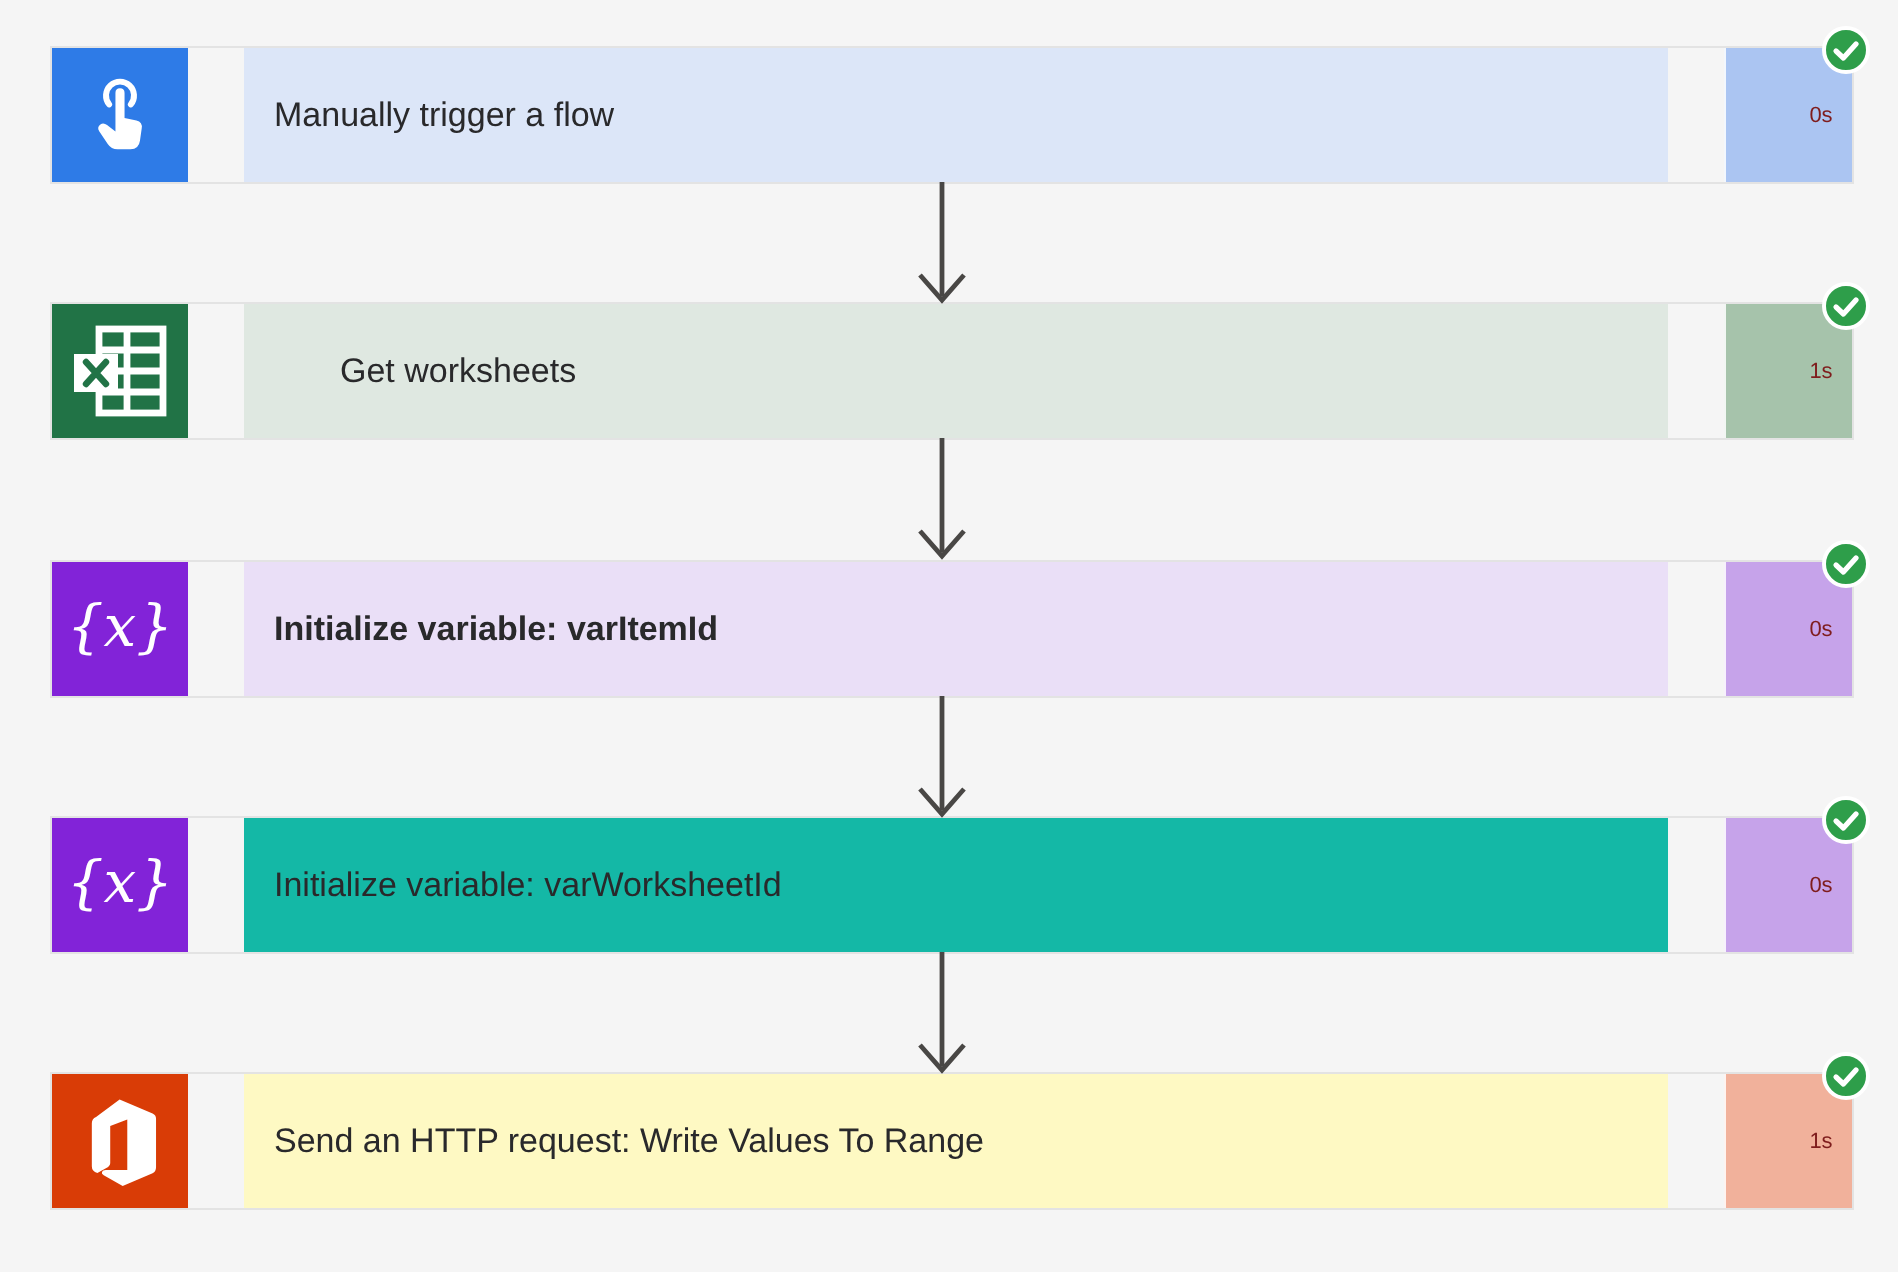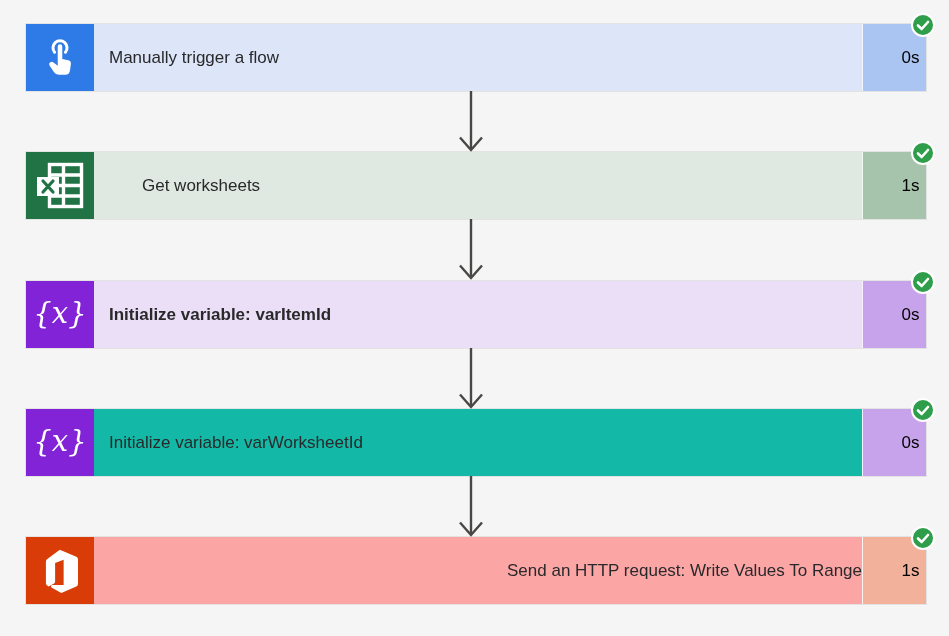--- a/index.html
+++ b/index.html
@@ -9,38 +9,39 @@
     font-family:"Liberation Sans","DejaVu Sans",sans-serif;
     overflow:hidden;
   }
   .canvas{position:relative;width:949px;height:636px;}
 
   .step{
     position:absolute;left:26px;width:900px;height:67px;
     display:flex;align-items:stretch;
     box-shadow:0 0 0 1px rgba(0,0,0,0.07);
     cursor:pointer;
+    gap:28px;
   }
   .icon-box{
     width:68px;flex:0 0 68px;
     display:flex;align-items:center;justify-content:center;
   }
   .body{
     flex:1 1 auto;
     display:flex;align-items:center;
     padding-left:15px;
   }
   .title{
     font-size:17px;color:#29292B;
     white-space:nowrap;
   }
   .duration{
     width:64px;flex:0 0 64px;
     display:flex;align-items:center;justify-content:center;
-    font-size:17px;color:#000000;
+    font-size:11px;color:#7f1d1d;
     border-left:1px solid rgba(255,255,255,0.85);
     box-sizing:border-box;
     padding-left:32px;
   }
   .badge{
     position:absolute;top:-11px;right:-9px;
     width:20px;height:20px;border-radius:50%;
     background:#2E9E4A;border:2px solid #FFFFFF;
     display:flex;align-items:center;justify-content:center;
   }
@@ -152,21 +153,21 @@
     <line x1="13" y1="0" x2="13" y2="57" stroke="#494745" stroke-width="2.4"></line>
     <polyline points="2,46.5 13,59 24,46.5" fill="none" stroke="#494745" stroke-width="2.4"></polyline>
   </svg>
 
   <div class="step" style="top:537px">
     <div class="icon-box" style="background-color: rgb(217, 60, 6);">
       <svg width="46" height="46" viewBox="0 0 24 24">
         <path d="M11.9 0.9 L20.5 4.55 Q21.4 4.95 21.4 5.9 V18.6 Q21.4 19.75 20.5 20.15 L12.7 23.5 L7.75 20.7 Q7.1 20.25 7.3 19.8 Q7.5 19.3 8.3 19.3 H13.9 V6.1 L9.45 7.85 V17.55 Q9.45 18.15 8.9 18.5 L6.1 20.1 Q4.65 19.7 4.65 18.35 V7.1 Q4.65 5.9 5.75 5.45 Z" fill="#fff"></path>
       </svg>
     </div>
-    <div class="body" style="background-color: #fca5a5; justify-content: flex-end;">
+    <div class="body" style="background-color: #fef9c3;">
       <span class="title">Send an HTTP request: Write Values To Range</span>
     </div>
     <div class="duration" style="background-color: rgb(241, 177, 155);">1s</div>
     <div class="badge">
       <svg width="20" height="20" viewBox="0 0 20 20">
         <polyline points="5,10.5 8.7,14 15,7" fill="none" stroke="#fff" stroke-width="2.6" stroke-linecap="round" stroke-linejoin="round"></polyline>
       </svg>
     </div>
   </div>
 

